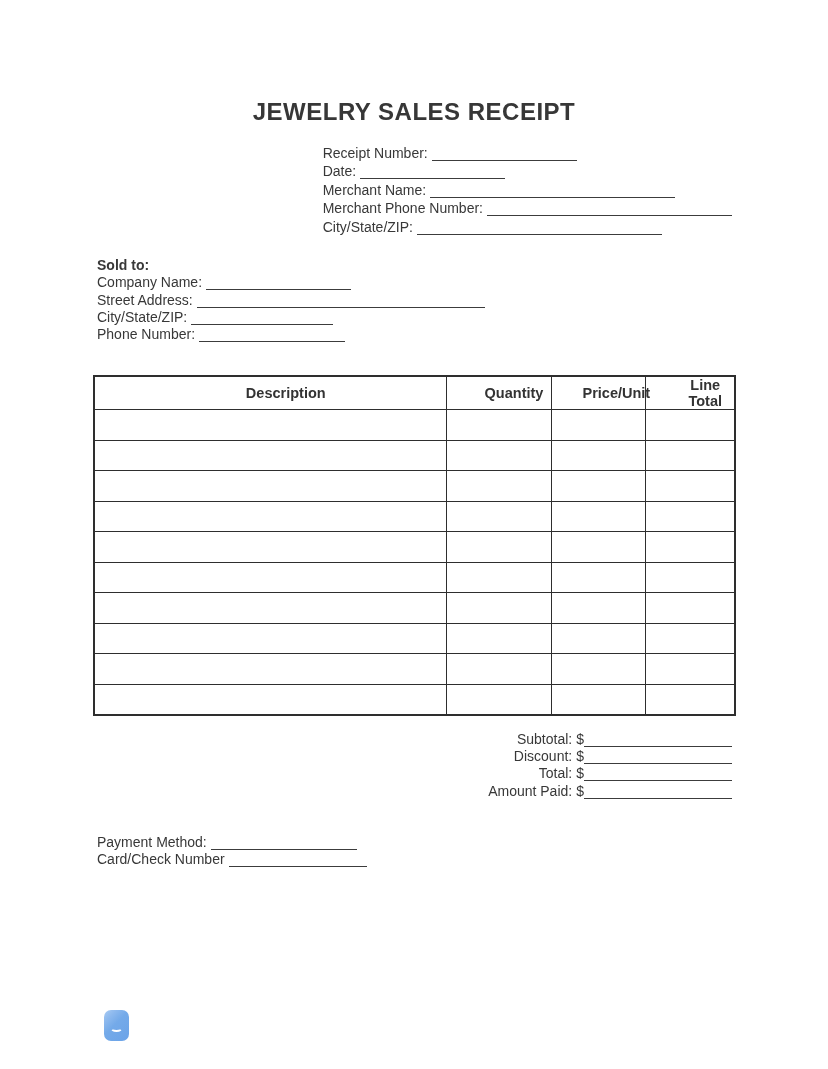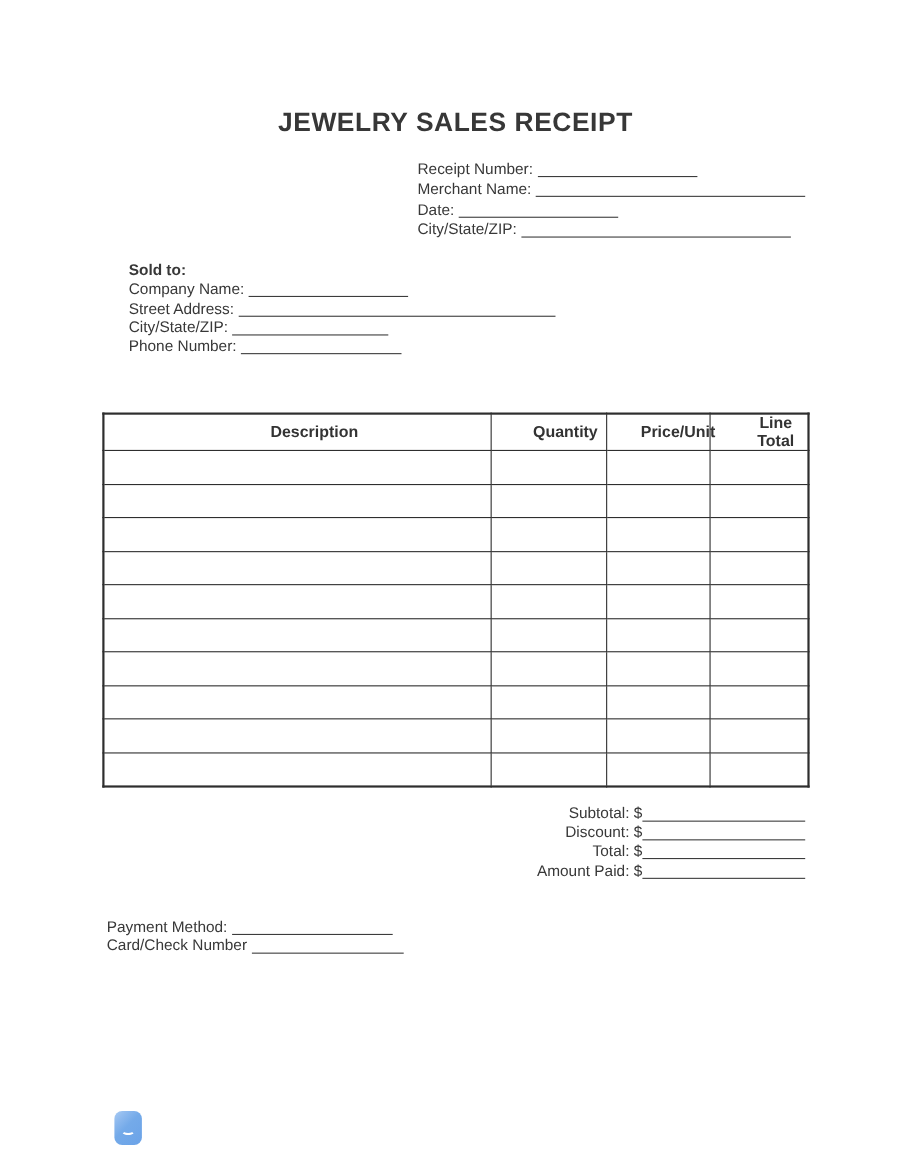--- a/index.html
+++ b/index.html
@@ -33,23 +33,22 @@
   
   .merchant-block {
     position: absolute;
     top: 144px; right: 96px;
     text-align: left;
     line-height: 18.4px;
   }
   
   .soldto-block {
     position: absolute;
-    top: 237px; left: 97px;
+    top: 257px; left: 97px;
     line-height: 17.3px;
-    margin-left: 20px;
   }
   .soldto-heading { font-weight: bold; font-size: 14px; }
   
   .w145 { width: 145px; }
   .w245 { width: 245px; }
   .w140 { width: 140px; }
   .w146 { width: 146px; }
   .w288 { width: 288px; }
   .w142 { width: 142px; }
   .w148 { width: 148px; }
@@ -111,24 +110,27 @@
 </head>
 <body>
 
 <div class="page-title">JEWELRY SALES RECEIPT</div>
 
 <div class="merchant-block">
   <div class="frow">
     <span>Receipt Number:</span><span class="fline w145"></span>
   </div>
   <div class="frow">
+    <span>Date:</span><span class="fline w145"></span>
+  </div>
+  <div class="frow">
     <span>Merchant Name:</span><span class="fline w245"></span>
   </div>
   <div class="frow">
-    <span>Date:</span><span class="fline w145"></span>
+    <span>Merchant Phone Number:</span><span class="fline w245"></span>
   </div>
   <div class="frow">
     <span>City/State/ZIP:</span><span class="fline w245"></span>
   </div>
 </div>
 
 <div class="soldto-block">
   <div class="soldto-heading">Sold to:</div>
   <div class="frow">
     <span>Company Name:</span><span class="fline w145"></span>

